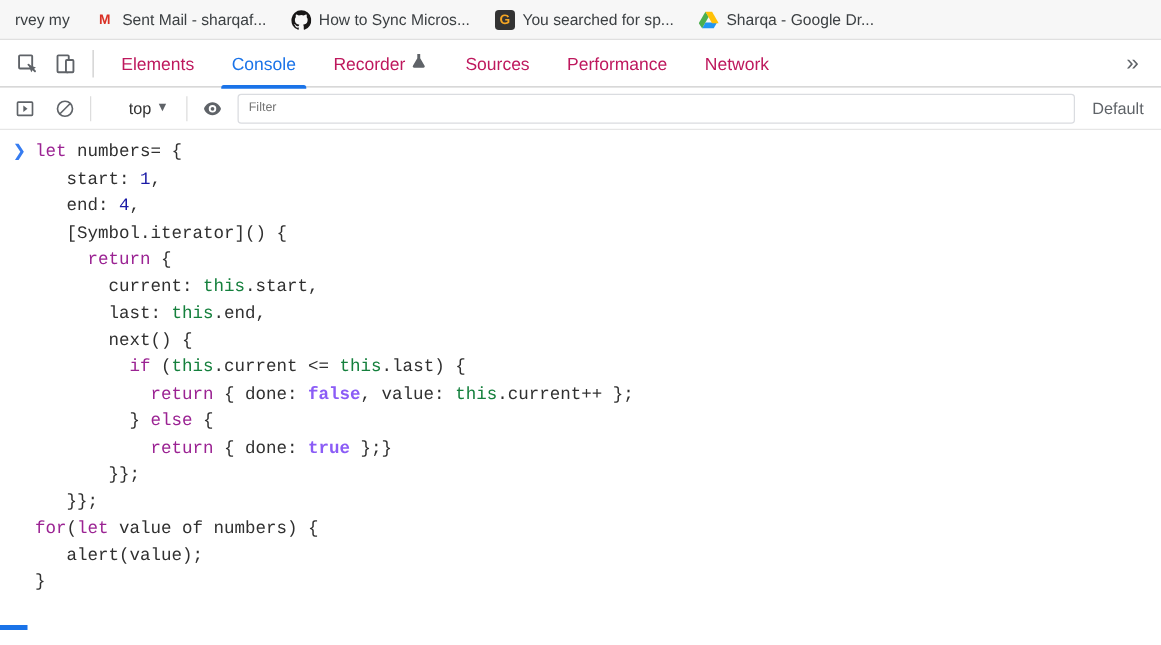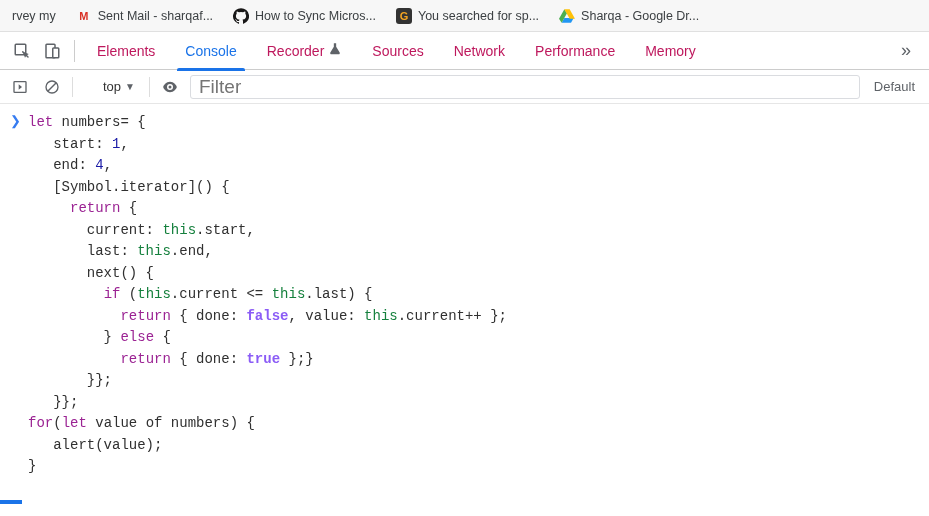--- a/index.html
+++ b/index.html
@@ -21,21 +21,21 @@
   .dt-tab.active { color: #1a73e8; }
   .dt-tab.active::after { content: ""; position: absolute; left: 6px; right: 6px; bottom: -1px; height: 3px; background: #1a73e8; border-radius: 2px 2px 0 0; }
   .more { margin-left: auto; font-size: 18px; color: #5f6368; padding: 0 10px; }
   .rec-beaker { margin-left: 4px; }
   
   .console-bar { display: flex; align-items: center; height: 34px; border-bottom: 1px solid #e6e6e6; padding: 0 8px; gap: 8px; }
   .cb-icon { width: 24px; height: 24px; display: flex; align-items: center; justify-content: center; color: #5f6368; }
   .cb-sep { width: 1px; height: 20px; background: #ddd; }
   .cb-top { display: flex; align-items: center; gap: 4px; padding: 2px 6px; color: #333; margin-left: 16px; }
   .cb-filter { flex: 1; }
-  .cb-filter input { width: 100%; height: 24px; border: 1px solid #dadce0; border-radius: 3px; padding: 0 8px; font-size: 19px; color: #5f6368; outline: none; }
+  .cb-filter input { width: 100%; height: 24px; border: 1px solid #dadce0; border-radius: 3px; padding: 0 8px; font-size: 10px; color: #5f6368; outline: none; }
   .cb-default { padding: 0 6px; color: #5f6368; font-size: 13px; }
   
   .console-body { padding: 8px 0 20px 0; }
   .con-line { display: flex; align-items: flex-start; padding-left: 10px; }
   .con-caret { color: #367cf1; font-size: 13px; margin-right: 8px; margin-top: 1px; width: 10px; }
   .code { font-family: Menlo, Consolas, "Courier New", monospace; font-size: 14px; line-height: 21.5px; white-space: pre; color: #303030; }
   .kw { color: #9b2393; } 
   .num { color: #1a1aa6; } 
   .bool { color: #8b5cf6; font-weight: bold; }
   .th { color: #15803d; }
@@ -104,27 +104,24 @@
     <span class="rec-beaker">
       <svg width="14" height="14" viewBox="0 0 24 24" fill="#5f6368">
           <path d="M10 2v6l-6 10a2 2 0 0 0 1.7 3h12.6a2 2 0 0 0 1.7-3l-6-10V2h-4z"></path>
         </svg>
     </span>
   </div>
   <div class="dt-tab">
       <span>Sources</span>
     </div>
   <div class="dt-tab">
-      <span>Network</span>
-    </div>
-  <div class="dt-tab">
       <span>Performance</span>
     </div>
   <div class="dt-tab">
-      <span>Memory</span>
+      <span>Network</span>
     </div>
   <div class="more">»</div>
 </div>
 
 <div class="console-bar">
   <div class="cb-icon">
     <svg width="16" height="16" viewBox="0 0 24 24" fill="none" stroke="#5f6368" stroke-width="2">
         <rect x="3" y="4" width="18" height="16" rx="1"></rect>
         <path d="M10 8l5 4-5 4z" fill="#5f6368" stroke="none"></path>
       </svg>

